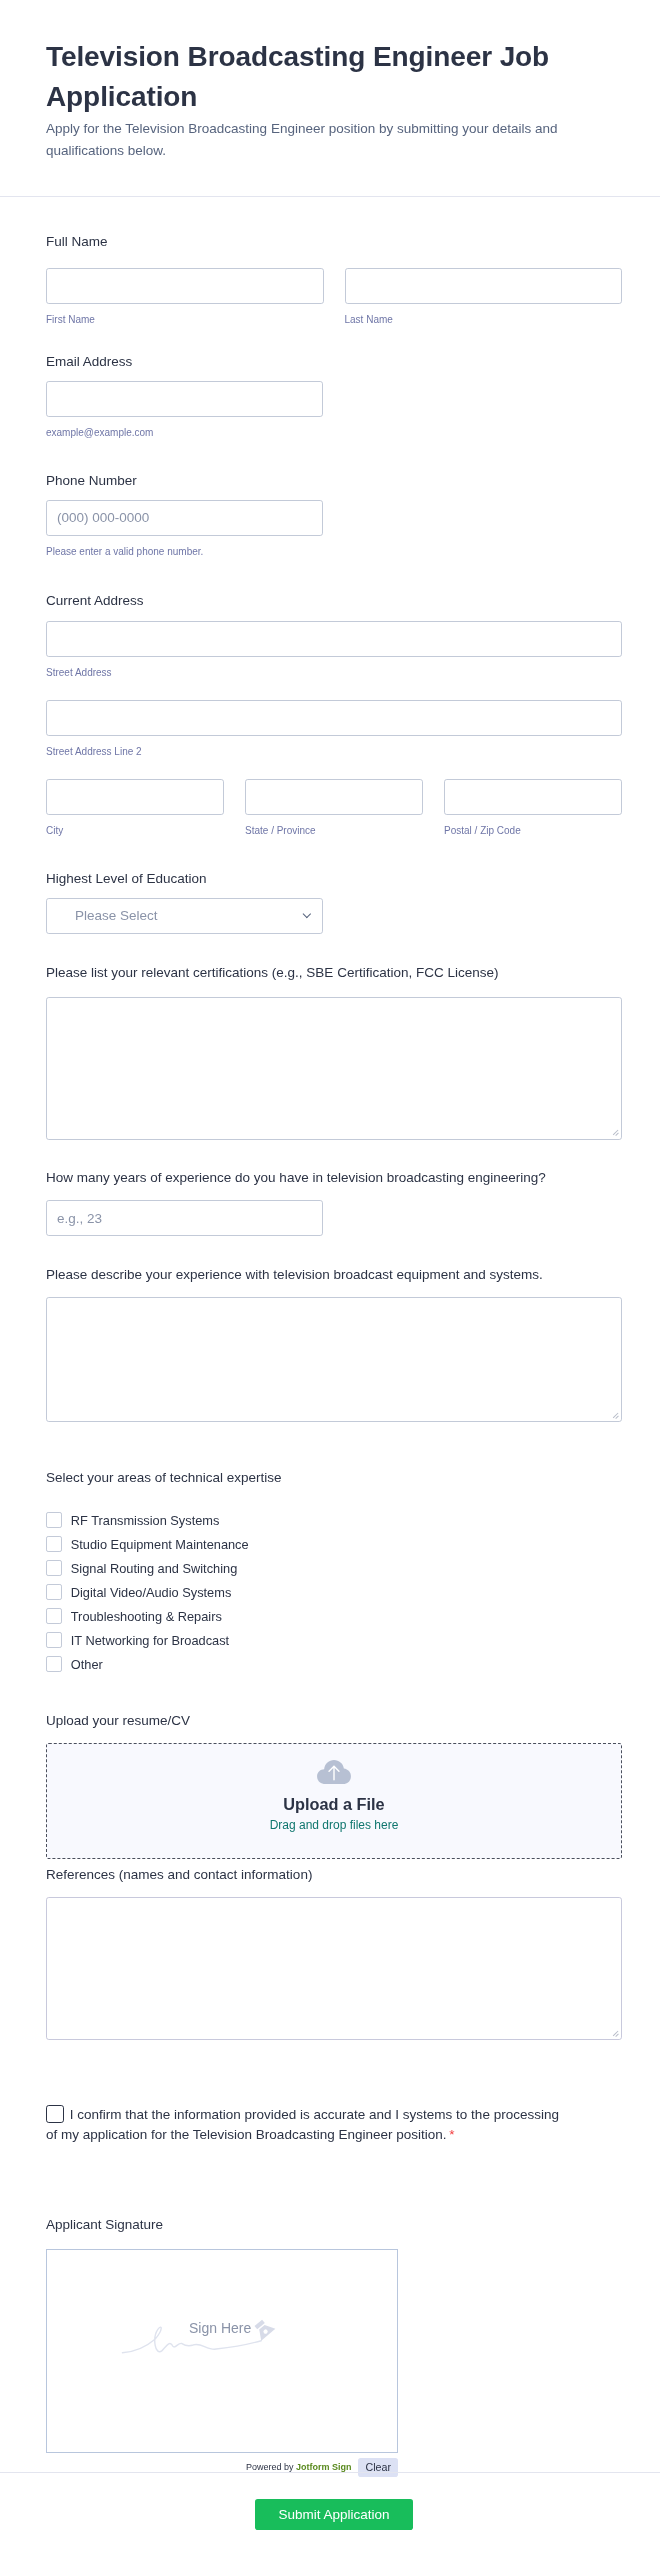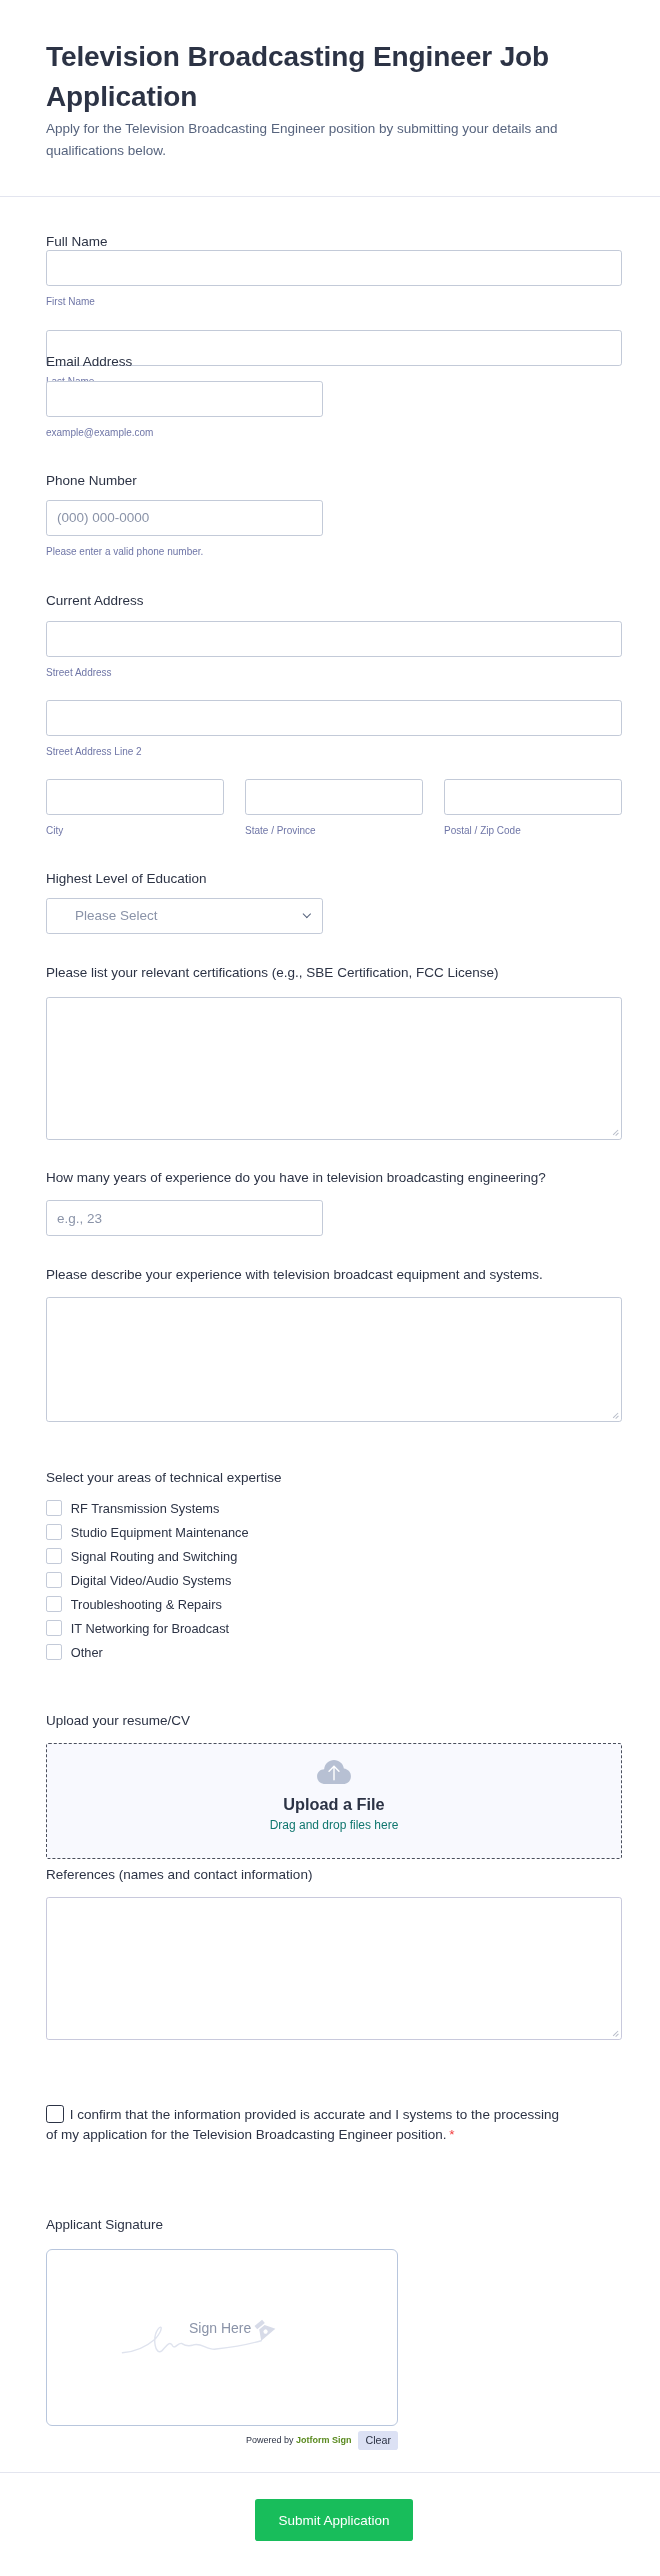--- a/index.html
+++ b/index.html
@@ -19,57 +19,57 @@
   .half { width: 277px; }
   .textarea { width: 100%; border: 0.7px solid #c3cad8; border-radius: 2.8px; background: #fff; position: relative; }
   .resize { position: absolute; right: 2.8px; bottom: 2.8px; width: 5.7px; height: 5.7px; }
   .resize::before, .resize::after { content: ""; position: absolute; background: #b8bdc9; height: 0.7px; transform: rotate(-45deg); right: 0; }
   .resize::before { width: 7px; bottom: 2.8px; right: -0.7px; }
   .resize::after { width: 3.6px; bottom: 0.7px; right: 0; }
 
   .select { justify-content: space-between; padding-left: 28px; }
   .chev { width: 5.7px; height: 5.7px; border-right: 1.4px solid #57647e; border-bottom: 1.4px solid #57647e; transform: rotate(45deg); margin-top: -3.6px; margin-right: 2.8px; }
 
-  .checks { margin-top: 10px; }
+  .checks { margin-top: 22px; }
   .check-row { display: flex; align-items: center; height: 24px; }
   .cb { width: 15.6px; height: 15.6px; border: 0.7px solid #c3cad8; border-radius: 2.1px; background: #fff; flex: none; }
   .check-label { font-size: 12.8px; color: #2c3345; margin-left: 9.2px; }
 
   .upload { height: 116px; border: 1.1px dashed #4a4f5c; border-radius: 2.8px; background: #f8f9fe; display: flex; flex-direction: column; align-items: center; margin-top: 14px; }
   .upload .cloud { margin-top: 15.6px; }
   .upload-title { font-size: 16.3px; font-weight: 700; color: #2c3345; margin-top: 11.4px; }
   .upload-sub { font-size: 12px; color: #0f766e; margin-top: 4.3px; }
 
   .consent { font-size: 13.5px; color: #2c3345; line-height: 19.5px; width: 518px; }
   .consent .cb { display: inline-block; width: 18px; height: 18px; border: 1.1px solid #2c3345; border-radius: 2.8px; vertical-align: -3.6px; margin-right: 5.7px; }
   .req { color: #f23a3c; margin-left: 2.8px; }
 
-  .sig-box { width: 352px; height: 177px; border: 0.7px solid #b8c6dd; border-radius: 6px; background: #fff; position: relative; margin-top: 16.3px; }
+  .sig-box { width: 352px; height: 204px; border: 0.7px solid #b8c6dd; border-radius: 0; background: #fff; position: relative; margin-top: 16.3px; }
   .sig-text { position: absolute; left: 142px; top: 70px; font-size: 14px; color: #8a93a8; }
   .sig-footer { width: 352px; display: flex; justify-content: flex-end; align-items: center; margin-top: 4.3px; gap: 7px; }
   .powered { font-size: 9px; color: #2c3345; }
   .powered b { color: #5a8a1f; }
   .clear-btn { background: #dce1f4; color: #2c3345; font-size: 10.7px; padding: 2.8px 7px; border-radius: 2.8px; border: none; height: 19px; }
 
   .footer-line { position: absolute; left: 0; right: 0; top: 2472px; border-top: 0.7px solid #e3e5ef; }
-  .submit { position: absolute; left: 255px; top: 2499px; width: 158px; height: 42px; background: #18bd5b; color: #fff; border-radius: 2.8px; border: none; font-size: 13.5px; font-family: "Liberation Sans", sans-serif; }
+  .submit { position: absolute; left: 255px; top: 2499px; width: 158px; height: 31px; background: #18bd5b; color: #fff; border-radius: 2.8px; border: none; font-size: 13.5px; font-family: "Liberation Sans", sans-serif; }
 </style>
 </head>
 <body>
 
 <div class="page">
 
   <div class="header">
     <h1>Television Broadcasting Engineer Job Application</h1>
     <p>Apply for the Television Broadcasting Engineer position by submitting your details and qualifications below.</p>
   </div>
 
   <div class="field" style="top:233px;">
     <div class="label">Full Name</div>
-    <div class="row" style="margin-top:0;flex-direction:column;">
+    <div class="row" style="margin-top:18px;">
       <div>
         <div class="input"></div>
         <div class="sublabel">First Name</div>
       </div>
       <div>
         <div class="input"></div>
         <div class="sublabel">Last Name</div>
       </div>
     </div>
   </div>

